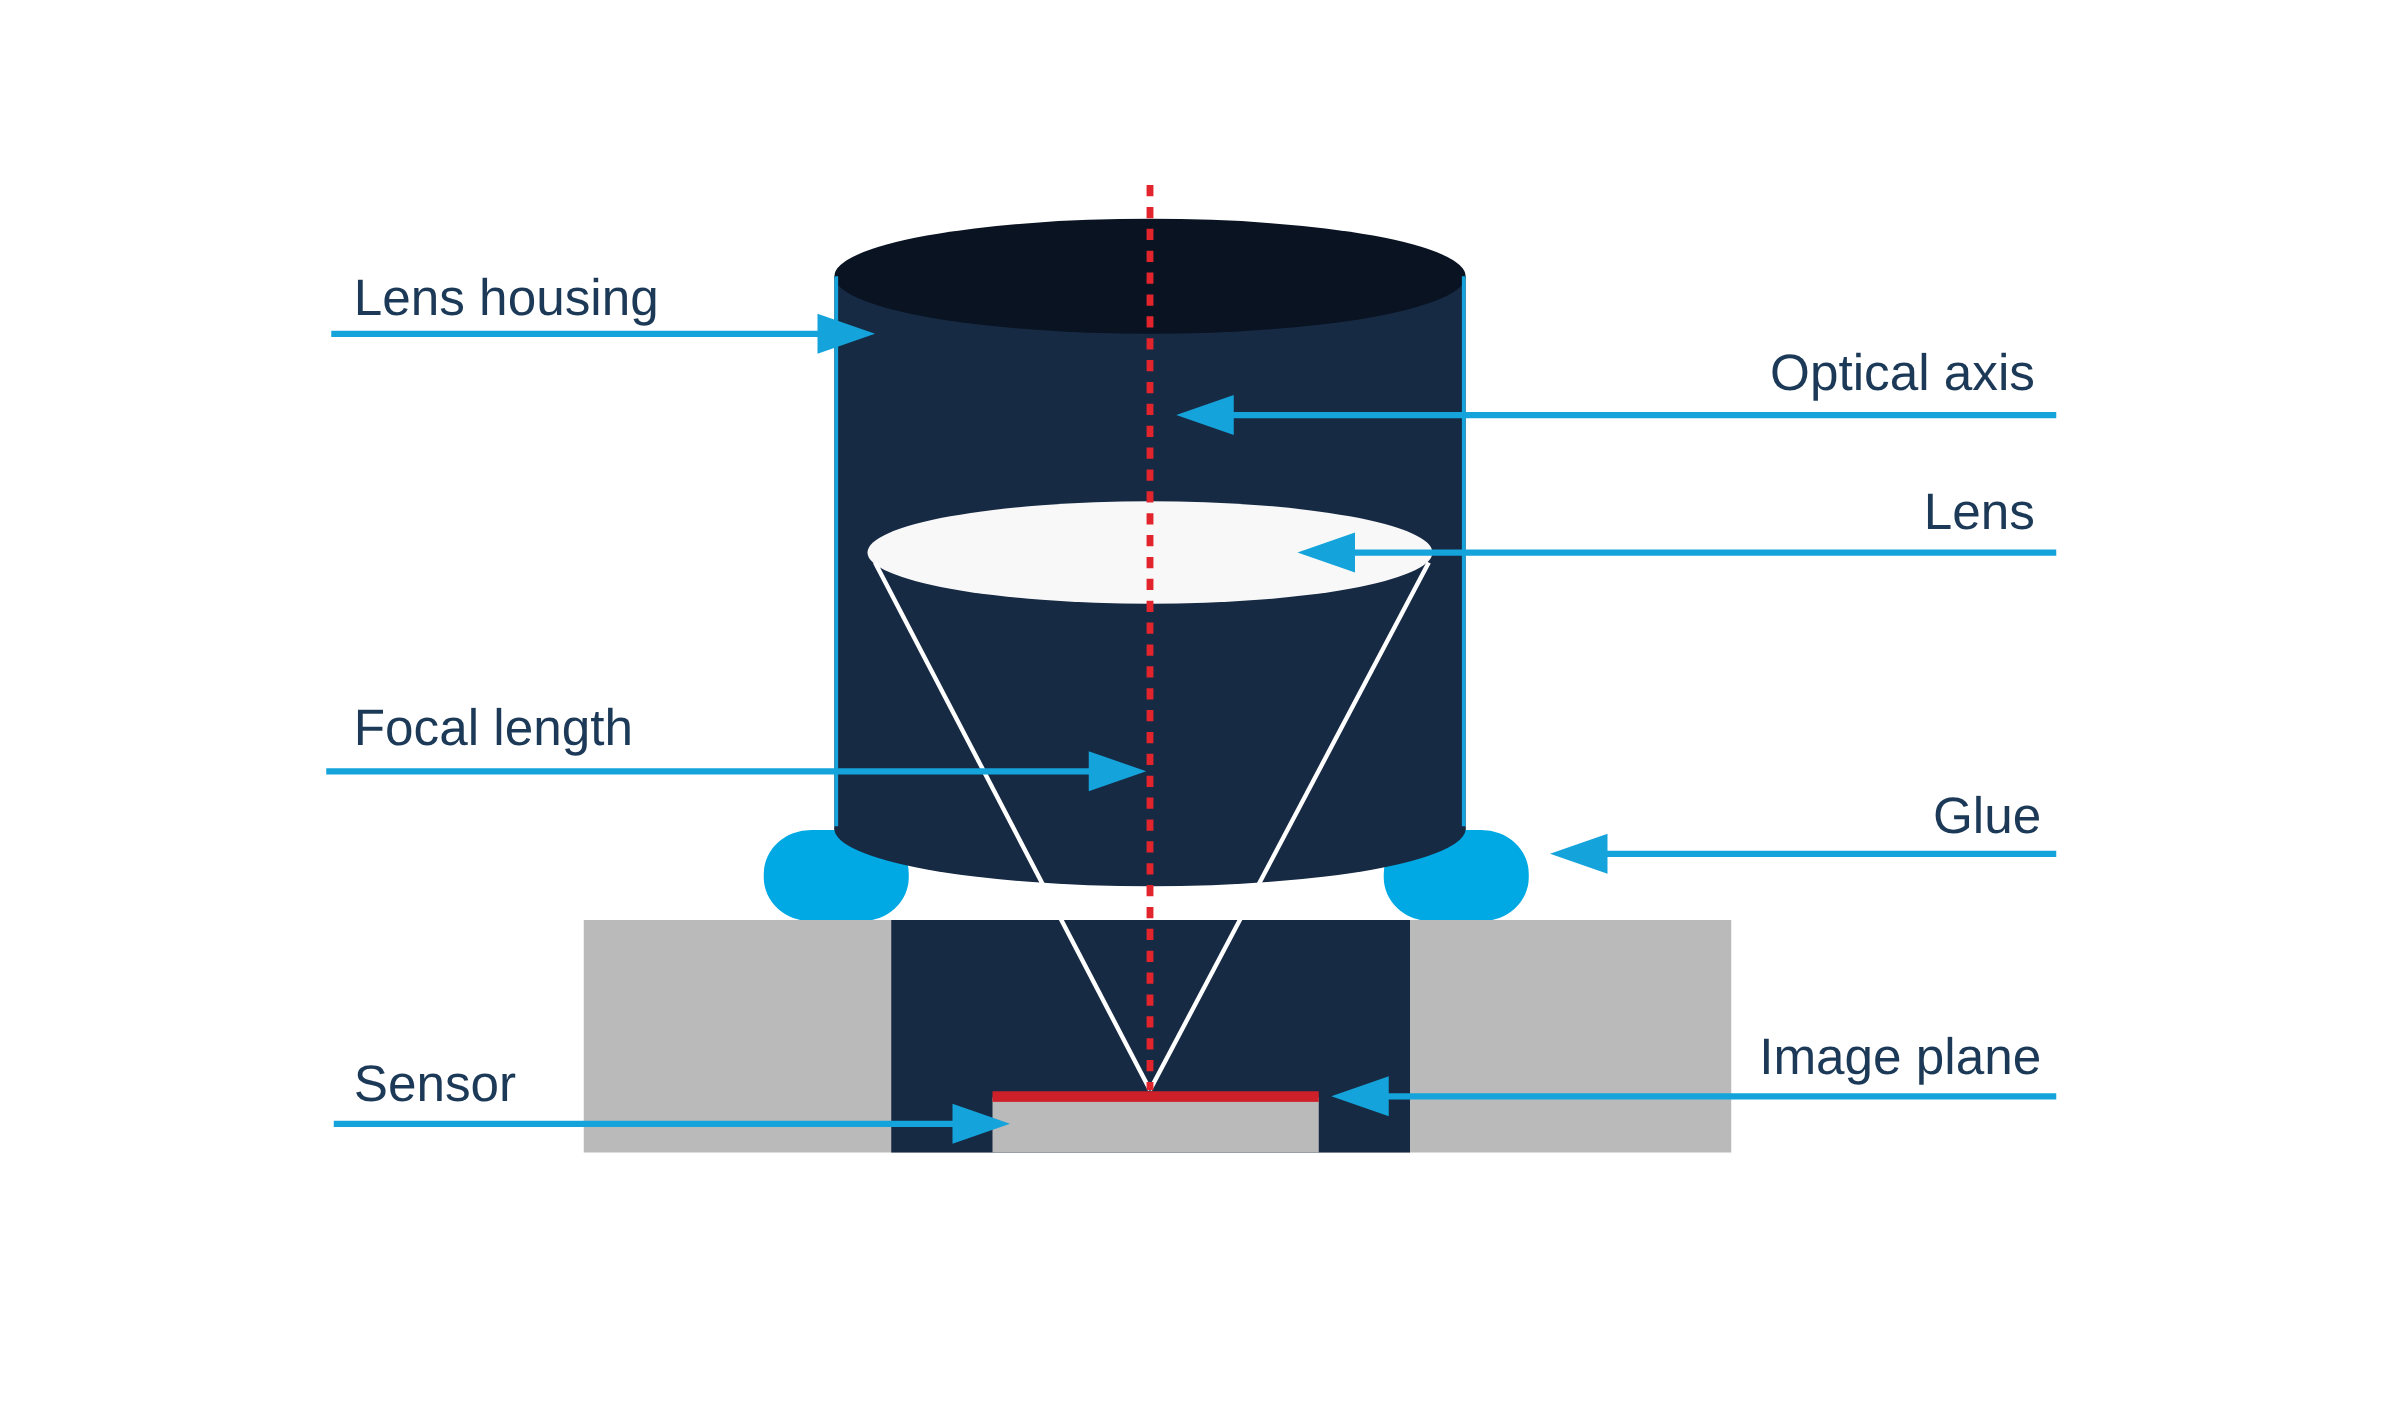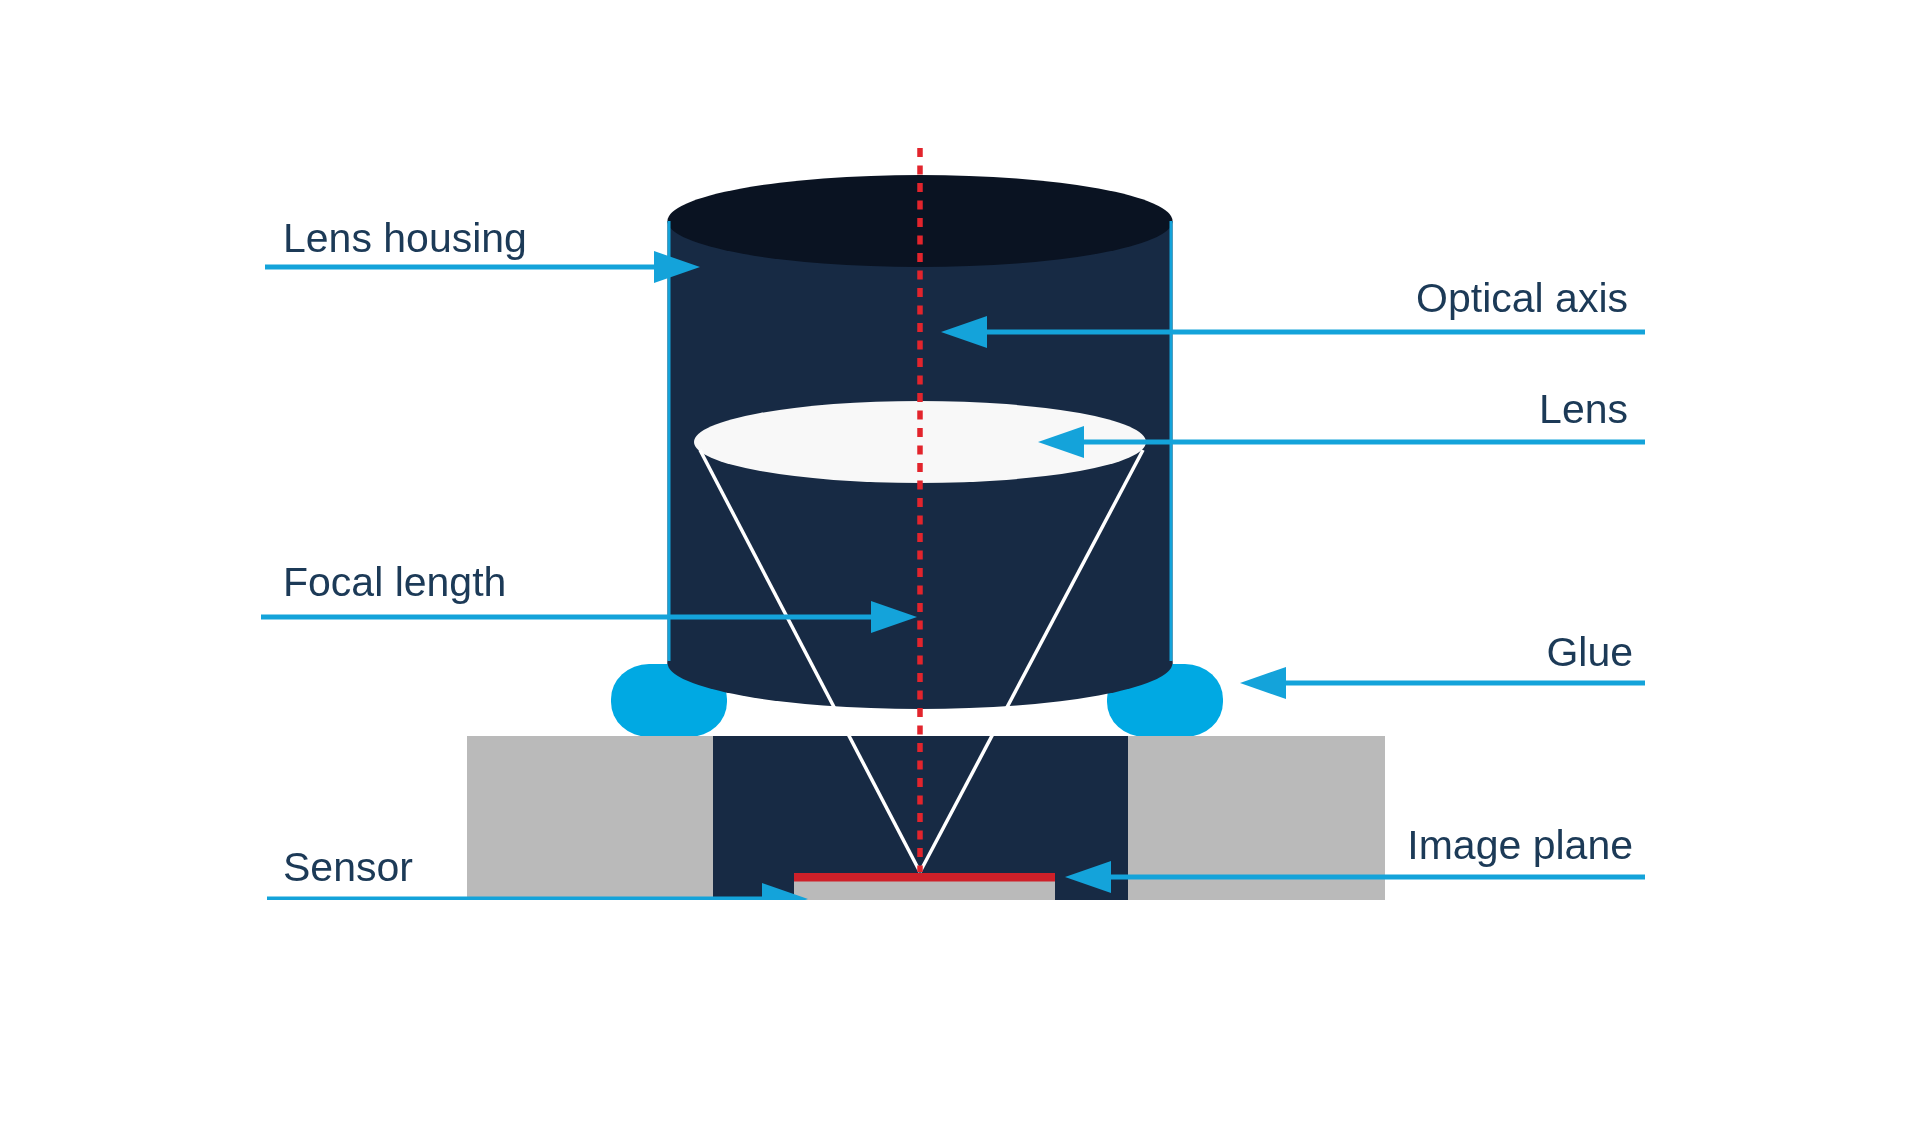--- a/index.html
+++ b/index.html
@@ -3,21 +3,21 @@
 <meta charset="utf-8">
 <style>
   html, body {
     margin: 0;
     padding: 0;
     background: #ffffff;
   }
   .page {
     position: relative;
     width: 1910px;
-    height: 900px;
+    height: 1124px;
     background: #c2410c;
     overflow: hidden;
     font-family: "Liberation Sans", "DejaVu Sans", sans-serif;
   }
   svg { display: block; }
   text.diagram-label {
     font-family: "Liberation Sans", "DejaVu Sans", sans-serif;
     font-size: 41px;
     font-weight: 400;
     letter-spacing: 0px;

